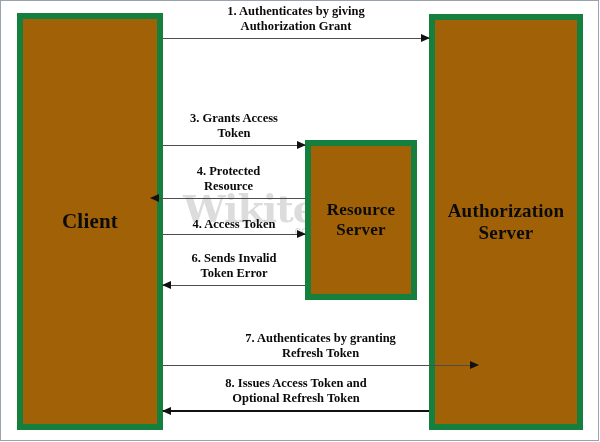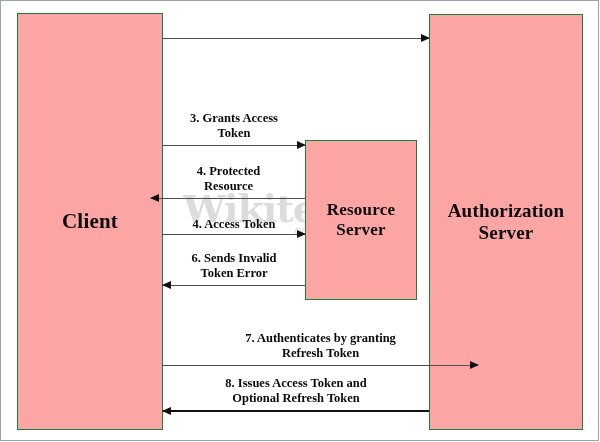--- a/index.html
+++ b/index.html
@@ -23,22 +23,22 @@
     width: 599px;
     height: 441px;
     border: 1px solid #9aa3ad;
     box-sizing: border-box;
     pointer-events: none;
   }
 
   
   .actor-box {
     position: absolute;
-    background: #fca5a5;
-    border: 1px solid #15803d;
+    background: #a16207;
+    border: 6px solid #15803d;
     box-sizing: border-box;
     display: flex;
     align-items: center;
     justify-content: center;
     text-align: center;
   }
   .actor-label {
     font-weight: bold;
     color: #0b0b0b;
     line-height: 1.15;
@@ -144,20 +144,22 @@
     <span class="actor-label" style="white-space: pre-line;">Resource
 Server</span>
   </div>
 
   <div class="actor-box" id="box-auth">
     <span class="actor-label" style="white-space: pre-line;">Authorization
 Server</span>
   </div>
 
   <div class="msg" style="left:163px; top:4px; width:266px; height:35px;">
+    <div class="msg-label" style="top:0px;">1. Authenticates by giving
+Authorization Grant</div>
     <div class="msg-line" style="top:34px;">
       <span class="arrow-head right"></span>
     </div>
   </div>
 
 
   <div class="msg" style="left:163px; top:111px; width:142px; height:35px;">
     <div class="msg-label" style="top:0px;">3. Grants Access
 Token</div>
     <div class="msg-line" style="top:34px;">

